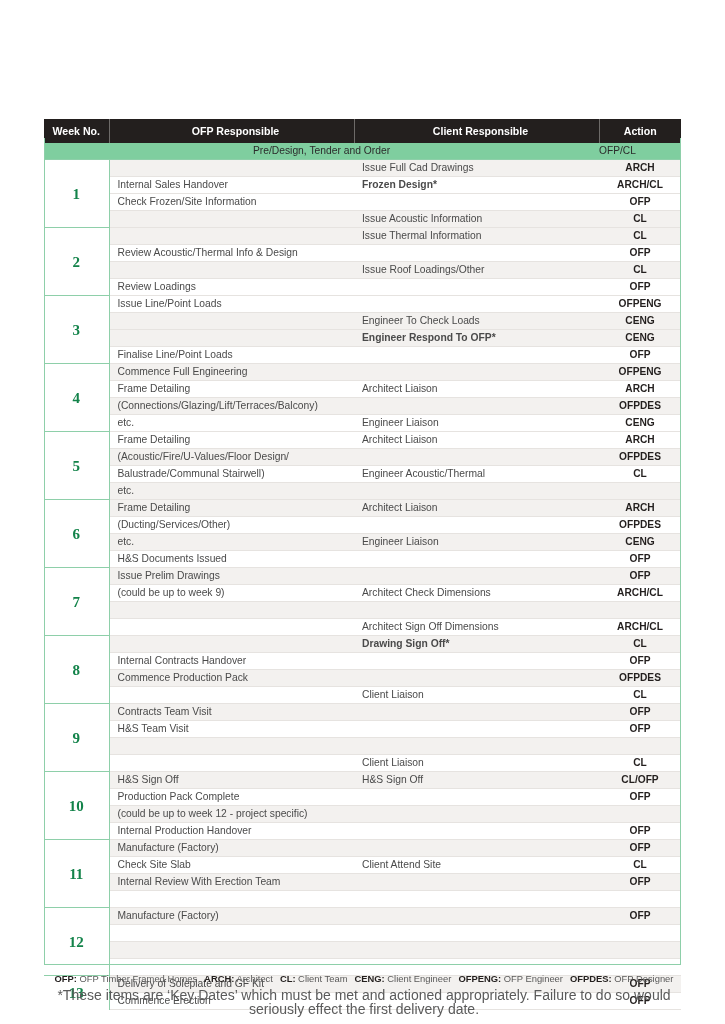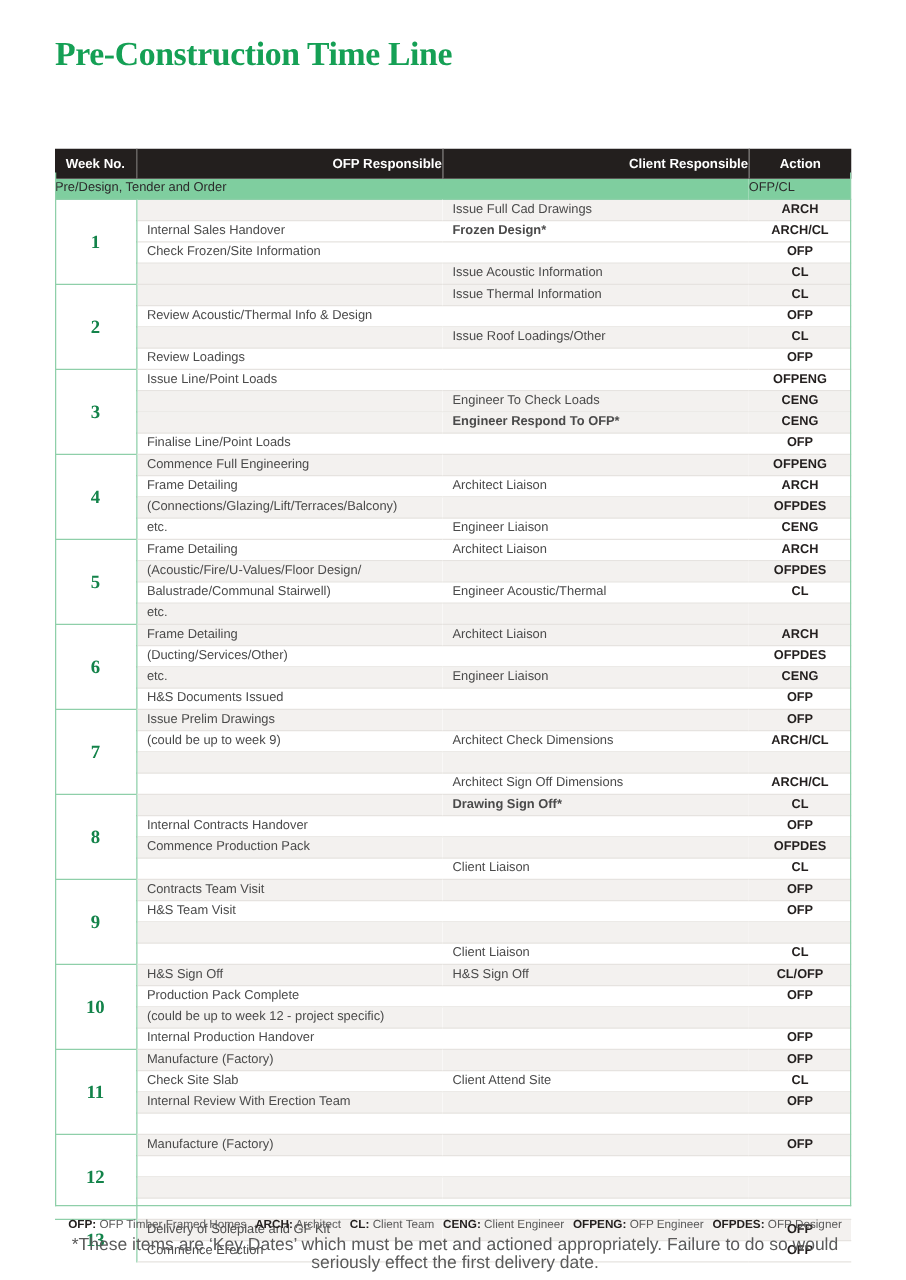--- a/index.html
+++ b/index.html
@@ -44,40 +44,40 @@
   .tbl col.c-week{width:65px;}
   .tbl col.c-ofp{width:245px;}
   .tbl col.c-client{width:245px;}
   .tbl col.c-action{width:82px;}
 
   thead th{
     background:#231f1e;
     color:#ffffff;
     font-size:10.6px;
     font-weight:bold;
-    text-align:right;
+    text-align:center;
     padding:6px 0 6px 8px;
     height:11px;
     border:none;
   }
   thead th.th-week{text-align:center;padding-left:0;border-right:1px solid #6d6a68;}
   thead th.th-ofp{border-right:1px solid #6d6a68;}
   thead th.th-client{border-right:1px solid #6d6a68;}
   thead th.th-action{text-align:center;padding-left:0;}
 
   
   tr.banner td{
     background:#7fce9f;
     color:#2b2b2b;
     font-size:10.3px;
     height:13px;
     padding:0;
     border:none;
   }
-  tr.banner td.b-main{text-align:left;padding-right:0;}
+  tr.banner td.b-main{text-align:center;padding-right:0;}
   tr.banner td.b-action{font-weight:normal;font-size:10.2px;}
 
   
   tbody td{
     font-size:10.3px;
     padding:0 0 0 8px;
     height:16px;
     line-height:16px;
     vertical-align:middle;
     border:none;
@@ -143,21 +143,20 @@
     margin:2px 0 0 0;
     text-align:center;
   }
 </style>
 </head>
 <body>
 
 <div class="page">
 
   <div class="header">
-    <h1 class="title">Pre-Construction Time Line</h1>
   </div>
 
 
   <table class="tbl">
     <colgroup>
       <col class="c-week">
         <col class="c-ofp">
         <col class="c-client">
         <col class="c-action">
     </colgroup>

